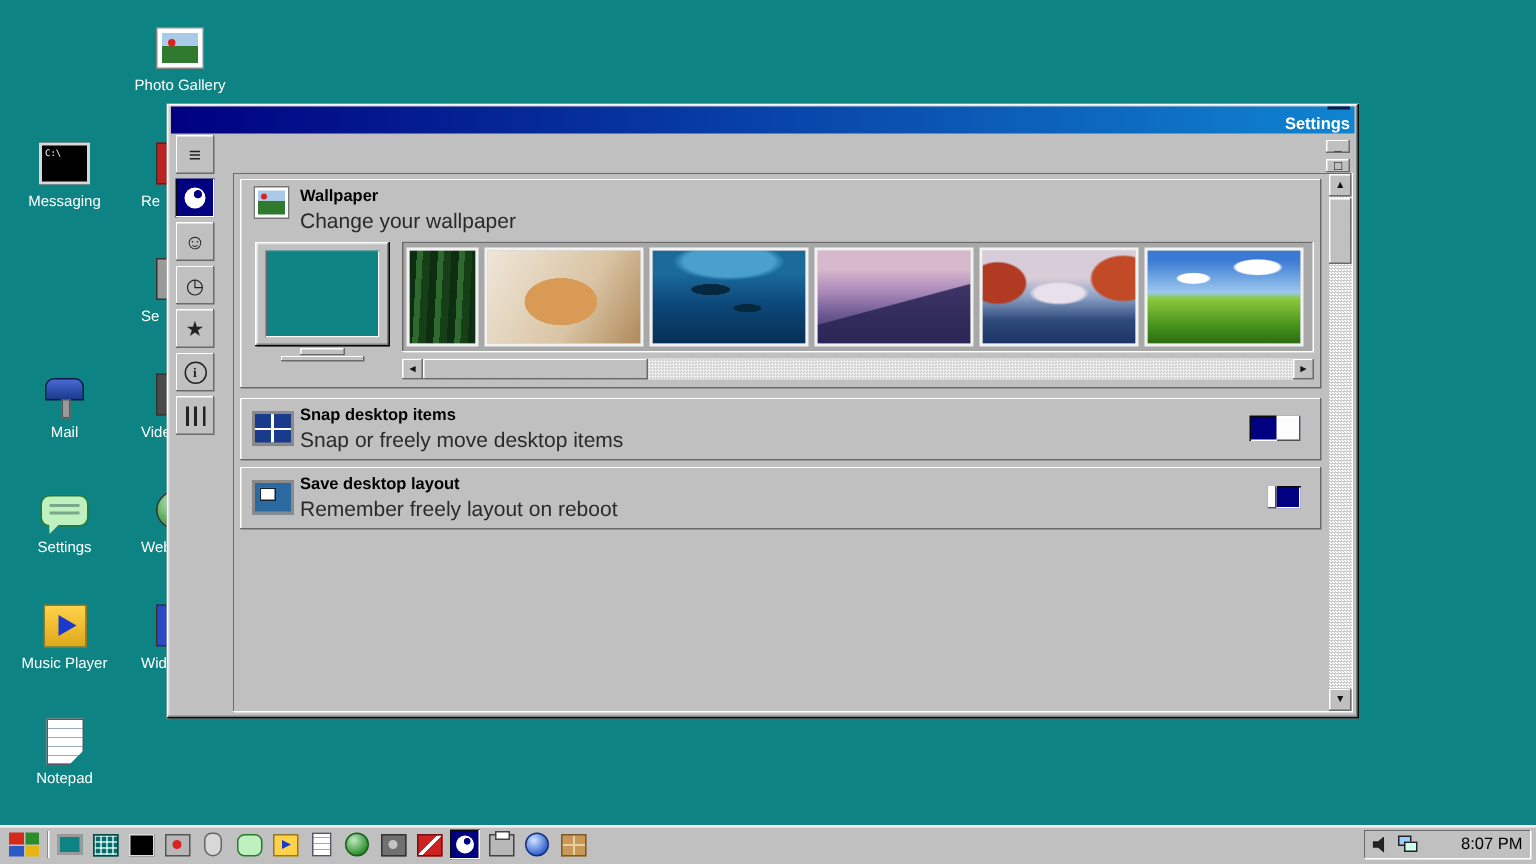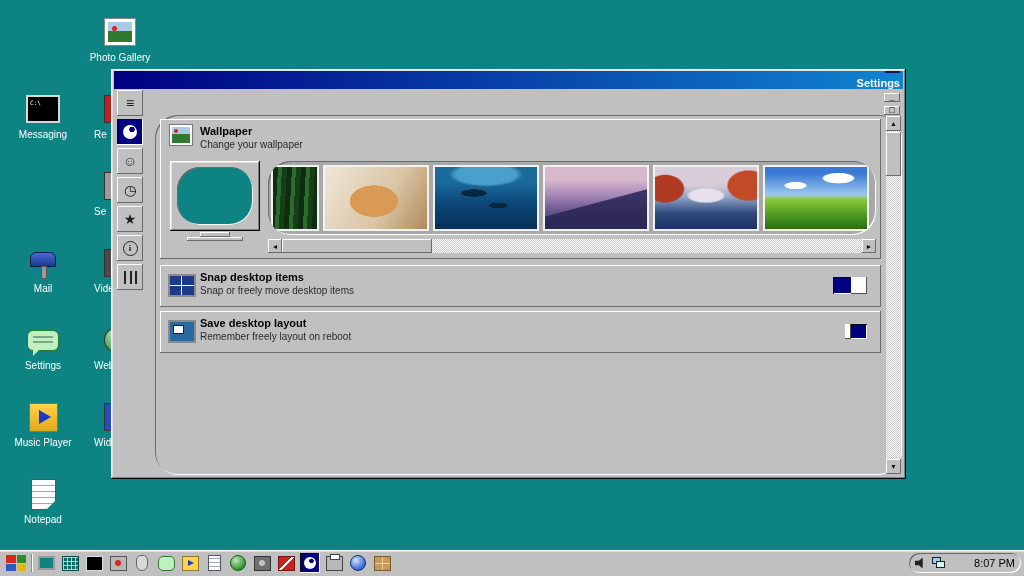--- a/index.html
+++ b/index.html
@@ -2,21 +2,21 @@
 <html><head>
 <meta charset="utf-8">
 <style>
   html,body{margin:0;padding:0;}
   body{width:1024px;height:576px;overflow:hidden;font-family:"Liberation Sans","DejaVu Sans",sans-serif;}
   .desktop{position:absolute;inset:0;width:1024px;height:576px;background:#0d8383;}
 
   
   .raised{box-shadow:inset -1px -1px #0a0a0a,inset 1px 1px #ffffff,inset -2px -2px #808080,inset 2px 2px #dfdfdf;}
   .raised1{box-shadow:inset -1px -1px #6a6a6a,inset 1px 1px #ffffff;}
-  .sunken1{box-shadow:inset -1px -1px #ffffff,inset 1px 1px #6a6a6a;border-radius:23px;}
+  .sunken1{box-shadow:inset -1px -1px #ffffff,inset 1px 1px #6a6a6a;}
 
   
   .dicon{position:absolute;width:64px;z-index:1;}
   .artbox{height:36px;display:flex;align-items:center;justify-content:center;}
   .dlabel{font-size:10px;color:#fff;text-align:center;margin-top:2px;white-space:nowrap;}
   .dlabel.cut{text-align:left;padding-left:6px;}
 
   .art-calc{width:30px;height:28px;background:#0a6a6a;border:2px solid #0a4747;border-radius:2px;
     background-image:repeating-linear-gradient(0deg,rgba(220,255,250,.75) 0 2px,transparent 2px 7px),
                      repeating-linear-gradient(90deg,rgba(220,255,250,.75) 0 2px,transparent 2px 7px);}
@@ -63,21 +63,21 @@
   .ic-palette{width:14px;height:14px;border-radius:50%;background:radial-gradient(circle at 64% 32%,#000080 0 2.5px,#fff 3px);}
   .ic-info{width:13px;height:13px;border:1px solid #222;border-radius:50%;font:bold 9px "Liberation Serif",serif;line-height:12px;text-align:center;}
   .ic-sliders{width:13px;height:13px;background:repeating-linear-gradient(90deg,#222 0 2px,transparent 2px 5.5px);}
 
   .section-header{position:absolute;left:44px;top:22px;width:747px;height:22px;background:#c0c0c0;
     font-size:11px;font-weight:bold;letter-spacing:0.6px;line-height:22px;padding-left:10px;box-sizing:border-box;}
   .content{position:absolute;left:44px;top:46px;width:747px;height:360px;background:#c0c0c0;}
 
   .panel{position:absolute;left:5px;right:21px;background:#c0c0c0;}
   .p-title{position:absolute;left:40px;top:6px;font-size:11px;font-weight:bold;color:#000;}
-  .p-sub{position:absolute;left:40px;top:20px;font-size:10px;color:#2a2a2a;}
+  .p-sub{position:absolute;left:40px;top:20px;font-size:14px;color:#2a2a2a;}
 
   .ic-wall{position:absolute;left:9px;top:5px;width:22px;height:20px;background:#fff;border:1px solid #777;}
   .ic-wall::before{content:"";position:absolute;inset:2px;background:linear-gradient(180deg,#aacbe8 0 45%,#2f7a2f 45%);}
   .ic-wall::after{content:"";position:absolute;left:4px;top:4px;width:4px;height:4px;border-radius:50%;background:#d22;}
   .ic-snap{position:absolute;left:8px;top:9px;width:24px;height:19px;border:2px solid #8a8a8a;background:#1a3a8c;
     background-image:linear-gradient(90deg,transparent 0 45%,#fff 45% 52%,transparent 52%),
                      linear-gradient(0deg,transparent 0 45%,#fff 45% 52%,transparent 52%);}
   .ic-save{position:absolute;left:8px;top:9px;width:24px;height:19px;border:2px solid #8a8a8a;background:#2a6aa0;}
   .ic-save::after{content:"";position:absolute;left:3px;top:3px;width:9px;height:7px;background:#fff;border:1px solid #123;}
 

